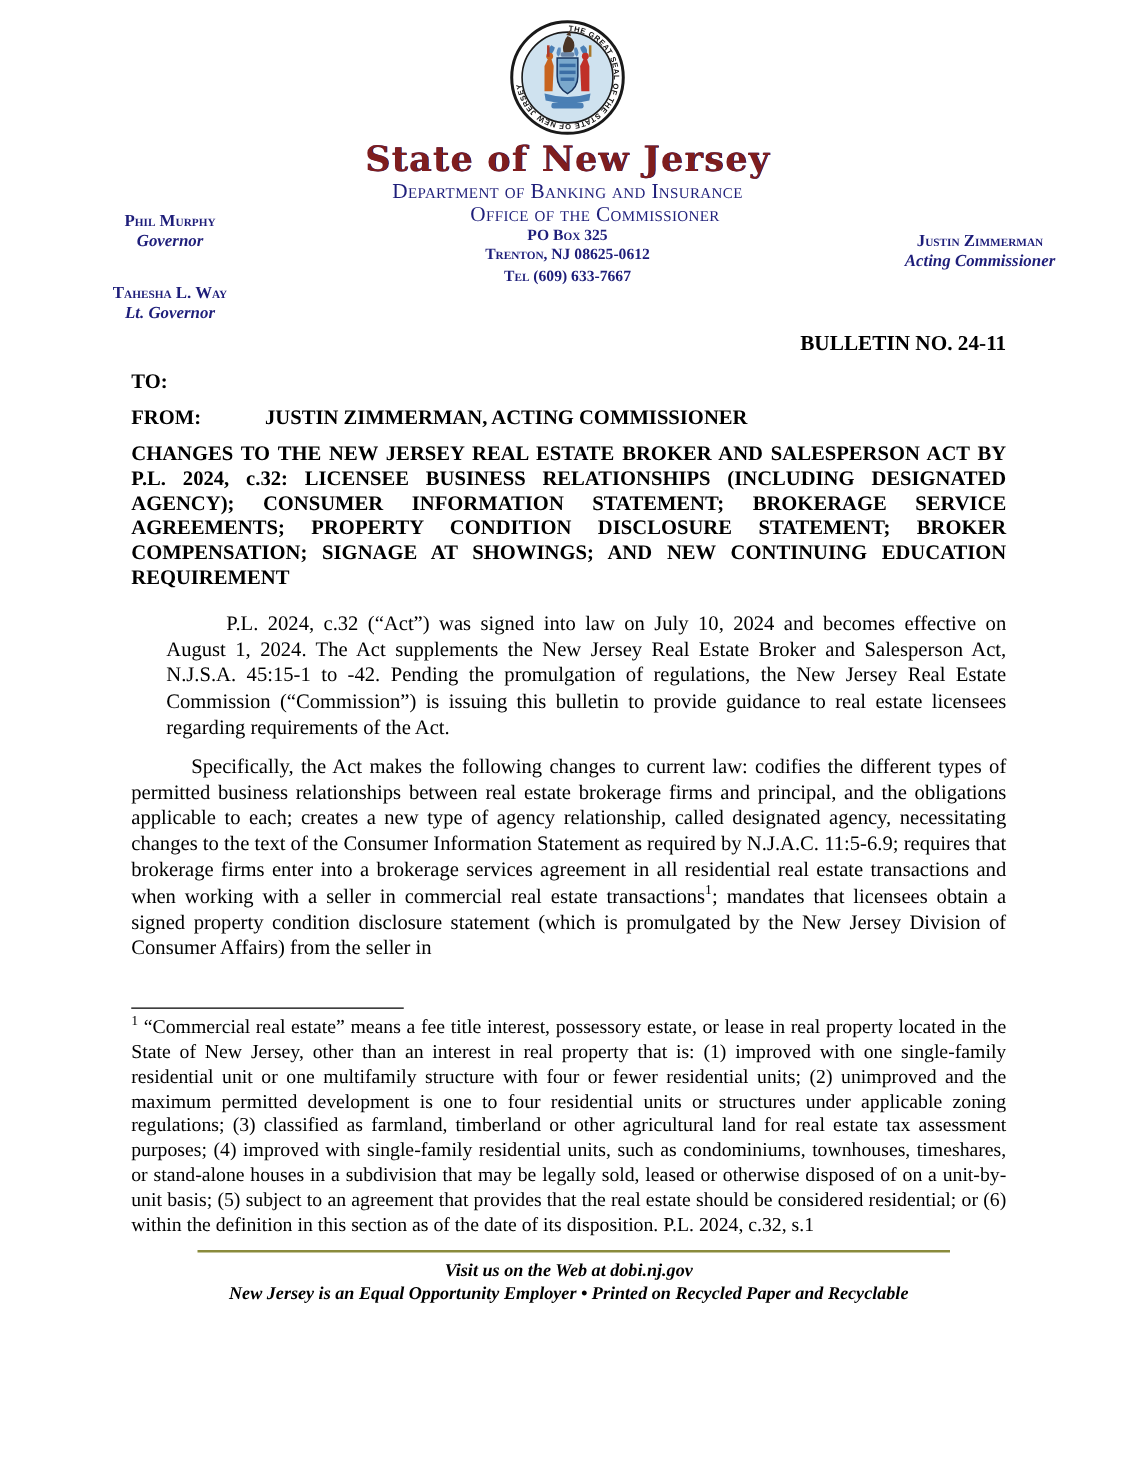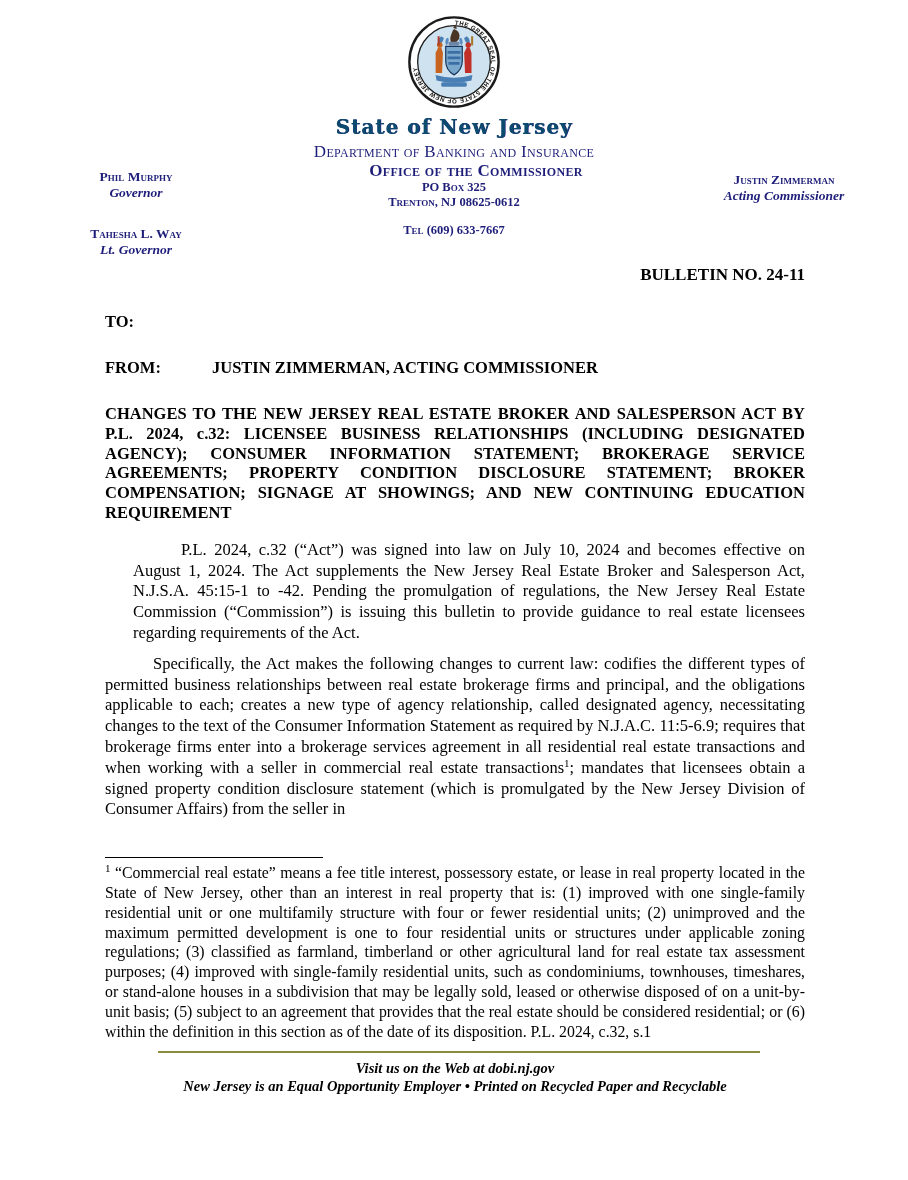--- a/index.html
+++ b/index.html
@@ -6,38 +6,38 @@
   html,body { background:#ffffff; }
   body {
     width:908px; height:1180px; position:relative;
     font-family:"Liberation Serif", serif; color:#000;
   }
   .header { position:relative; height:252px; }
   .header-center { position:absolute; left:0; right:0; top:16px; text-align:center; }
   .seal-wrap { display:inline-block; width:92px; height:92px; }
   .navy { color:#1e1e7a; }
   .state-name {
-    font-family:"DejaVu Serif", serif; font-weight:bold; font-size:20px;
-    color:#0c4a6e; line-height:30px; letter-spacing:1px;
+    font-family:"DejaVu Serif", serif; font-weight:bold; font-size:28px;
+    color:#7f1d1d; line-height:30px; letter-spacing:1px;
     text-shadow:0.6px 0 0 #1e1e7a;
   }
   .sc { font-variant:small-caps; }
   .dept { font-weight:normal; font-size:17px; line-height:19px; letter-spacing:0.3px; }
-  .office { font-weight:bold; font-size:17px; line-height:19px; letter-spacing:0.3px;padding-left:44px; }
+  .office { font-weight:normal; font-size:17px; line-height:19px; letter-spacing:0.3px;padding-left:44px; }
   .addr { font-weight:bold; font-size:12.5px; line-height:15px; }
-  .tel { font-weight:bold; font-size:12.5px; line-height:15px; margin-top:13px; }
+  .tel { font-weight:bold; font-size:12.5px; line-height:15px; margin-top:3px; }
   .officials-left { position:absolute; left:56px; top:169px; width:160px; text-align:center; }
-  .official-right { position:absolute; left:700px; top:172px; width:168px; text-align:center; }
+  .official-right { position:absolute; left:700px; top:185px; width:168px; text-align:center; }
   .official-name { font-weight:bold; font-size:13.5px; line-height:16px; }
   .official-title { font-weight:bold; font-style:italic; font-size:13.5px; line-height:16px; }
   .official-block + .official-block { margin-top:25px; }
 
   .doc-body { margin:0 103px 0 105px; }
   .bulletin-title { text-align:right; font-weight:bold; font-size:17px; line-height:22px; margin-top:12px; }
-  .memo-row { display:flex; margin-top:26px; font-weight:bold; font-size:16.5px; line-height:20px; }
+  .memo-row { display:flex; margin-top:9px; font-weight:bold; font-size:16.5px; line-height:20px; }
   .memo-row:first-of-type { margin-top:20px; }
   .memo-label { width:107px; flex:0 0 107px; }
   .memo-value { flex:1; }
   .memo-value.justify { text-align:justify; line-height:19.8px; }
 
   .para { text-align:justify; font-size:16.5px; line-height:20.8px; text-indent:48px; }
   .para1 { margin-top:17px;margin-left:28px; }
   .para2 { margin-top:10px; }
   sup.fn { font-size:11px; line-height:0; vertical-align:super; }
 

